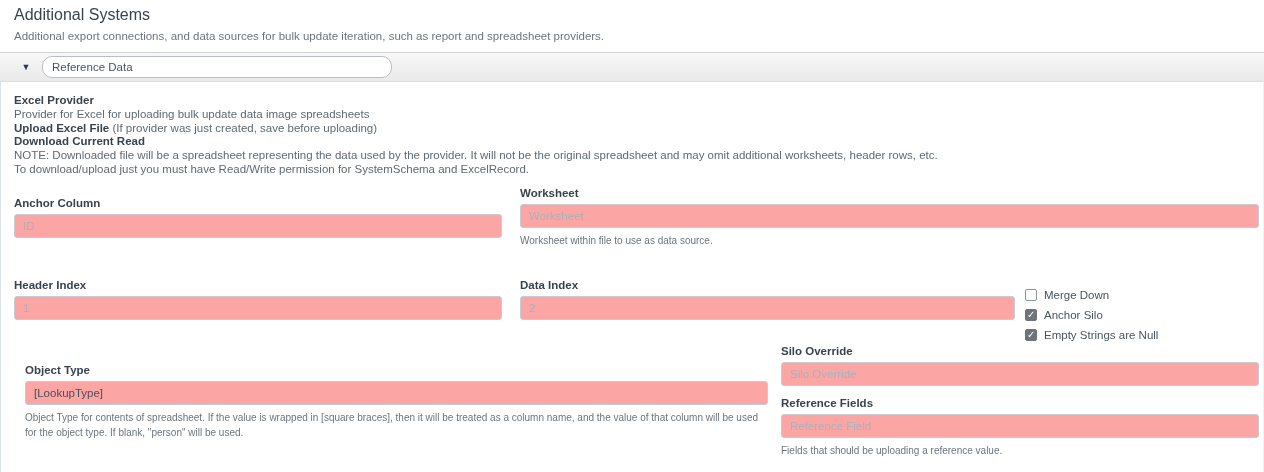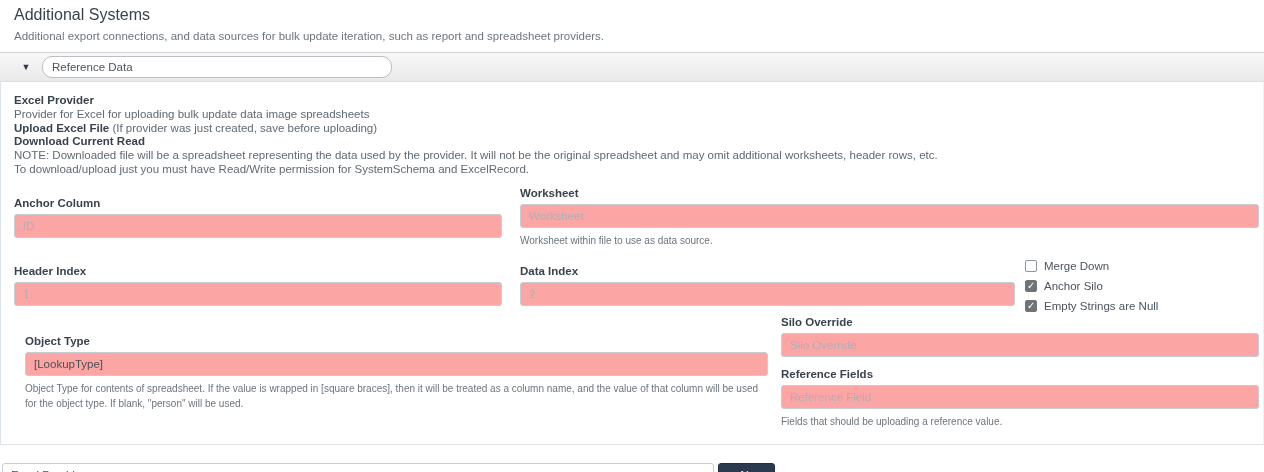--- a/index.html
+++ b/index.html
@@ -32,21 +32,21 @@
   .desc .link { font-weight:bold; color:#39434e; cursor:pointer; }
 
   .form-row { display:flex; align-items:center; }
   .row-1 { margin-top:10px; }
   .row-2 { margin-top:6px; }
   .row-3 { margin-top:0px;margin-left:11px; }
   .col-a1 { width:488px; }
   .gap-18 { width:18px; flex:0 0 auto; }
   .col-b1 { flex:1; margin-right:2px; }
   .col-b2 { width:495px; }
-  .col-c2 { flex:1; margin-left:10px; padding-top:2px; }
+  .col-c2 { flex:1; margin-left:10px; padding-top:2px;margin-top:29px; }
   .col-a3 { width:743px; }
   .gap-13 { width:13px; flex:0 0 auto; }
   .col-b3 { flex:1; margin-right:2px; }
 
   .field-label { display:block; font-size:11.5px; font-weight:bold; color:#39434e;
     line-height:13px; margin-bottom:4px; }
   .form-control { width:100%; height:24px; border:1px solid #c6ccd2; border-radius:3px;
     padding:0 8px; font-family:inherit; font-size:11.5px; color:#495057; background:#fca5a5; }
   .form-control::placeholder { color:#a9b1b9; opacity:1; }
   .help { font-size:10px; line-height:15.5px; color:#6c757d; margin-top:5px; }

